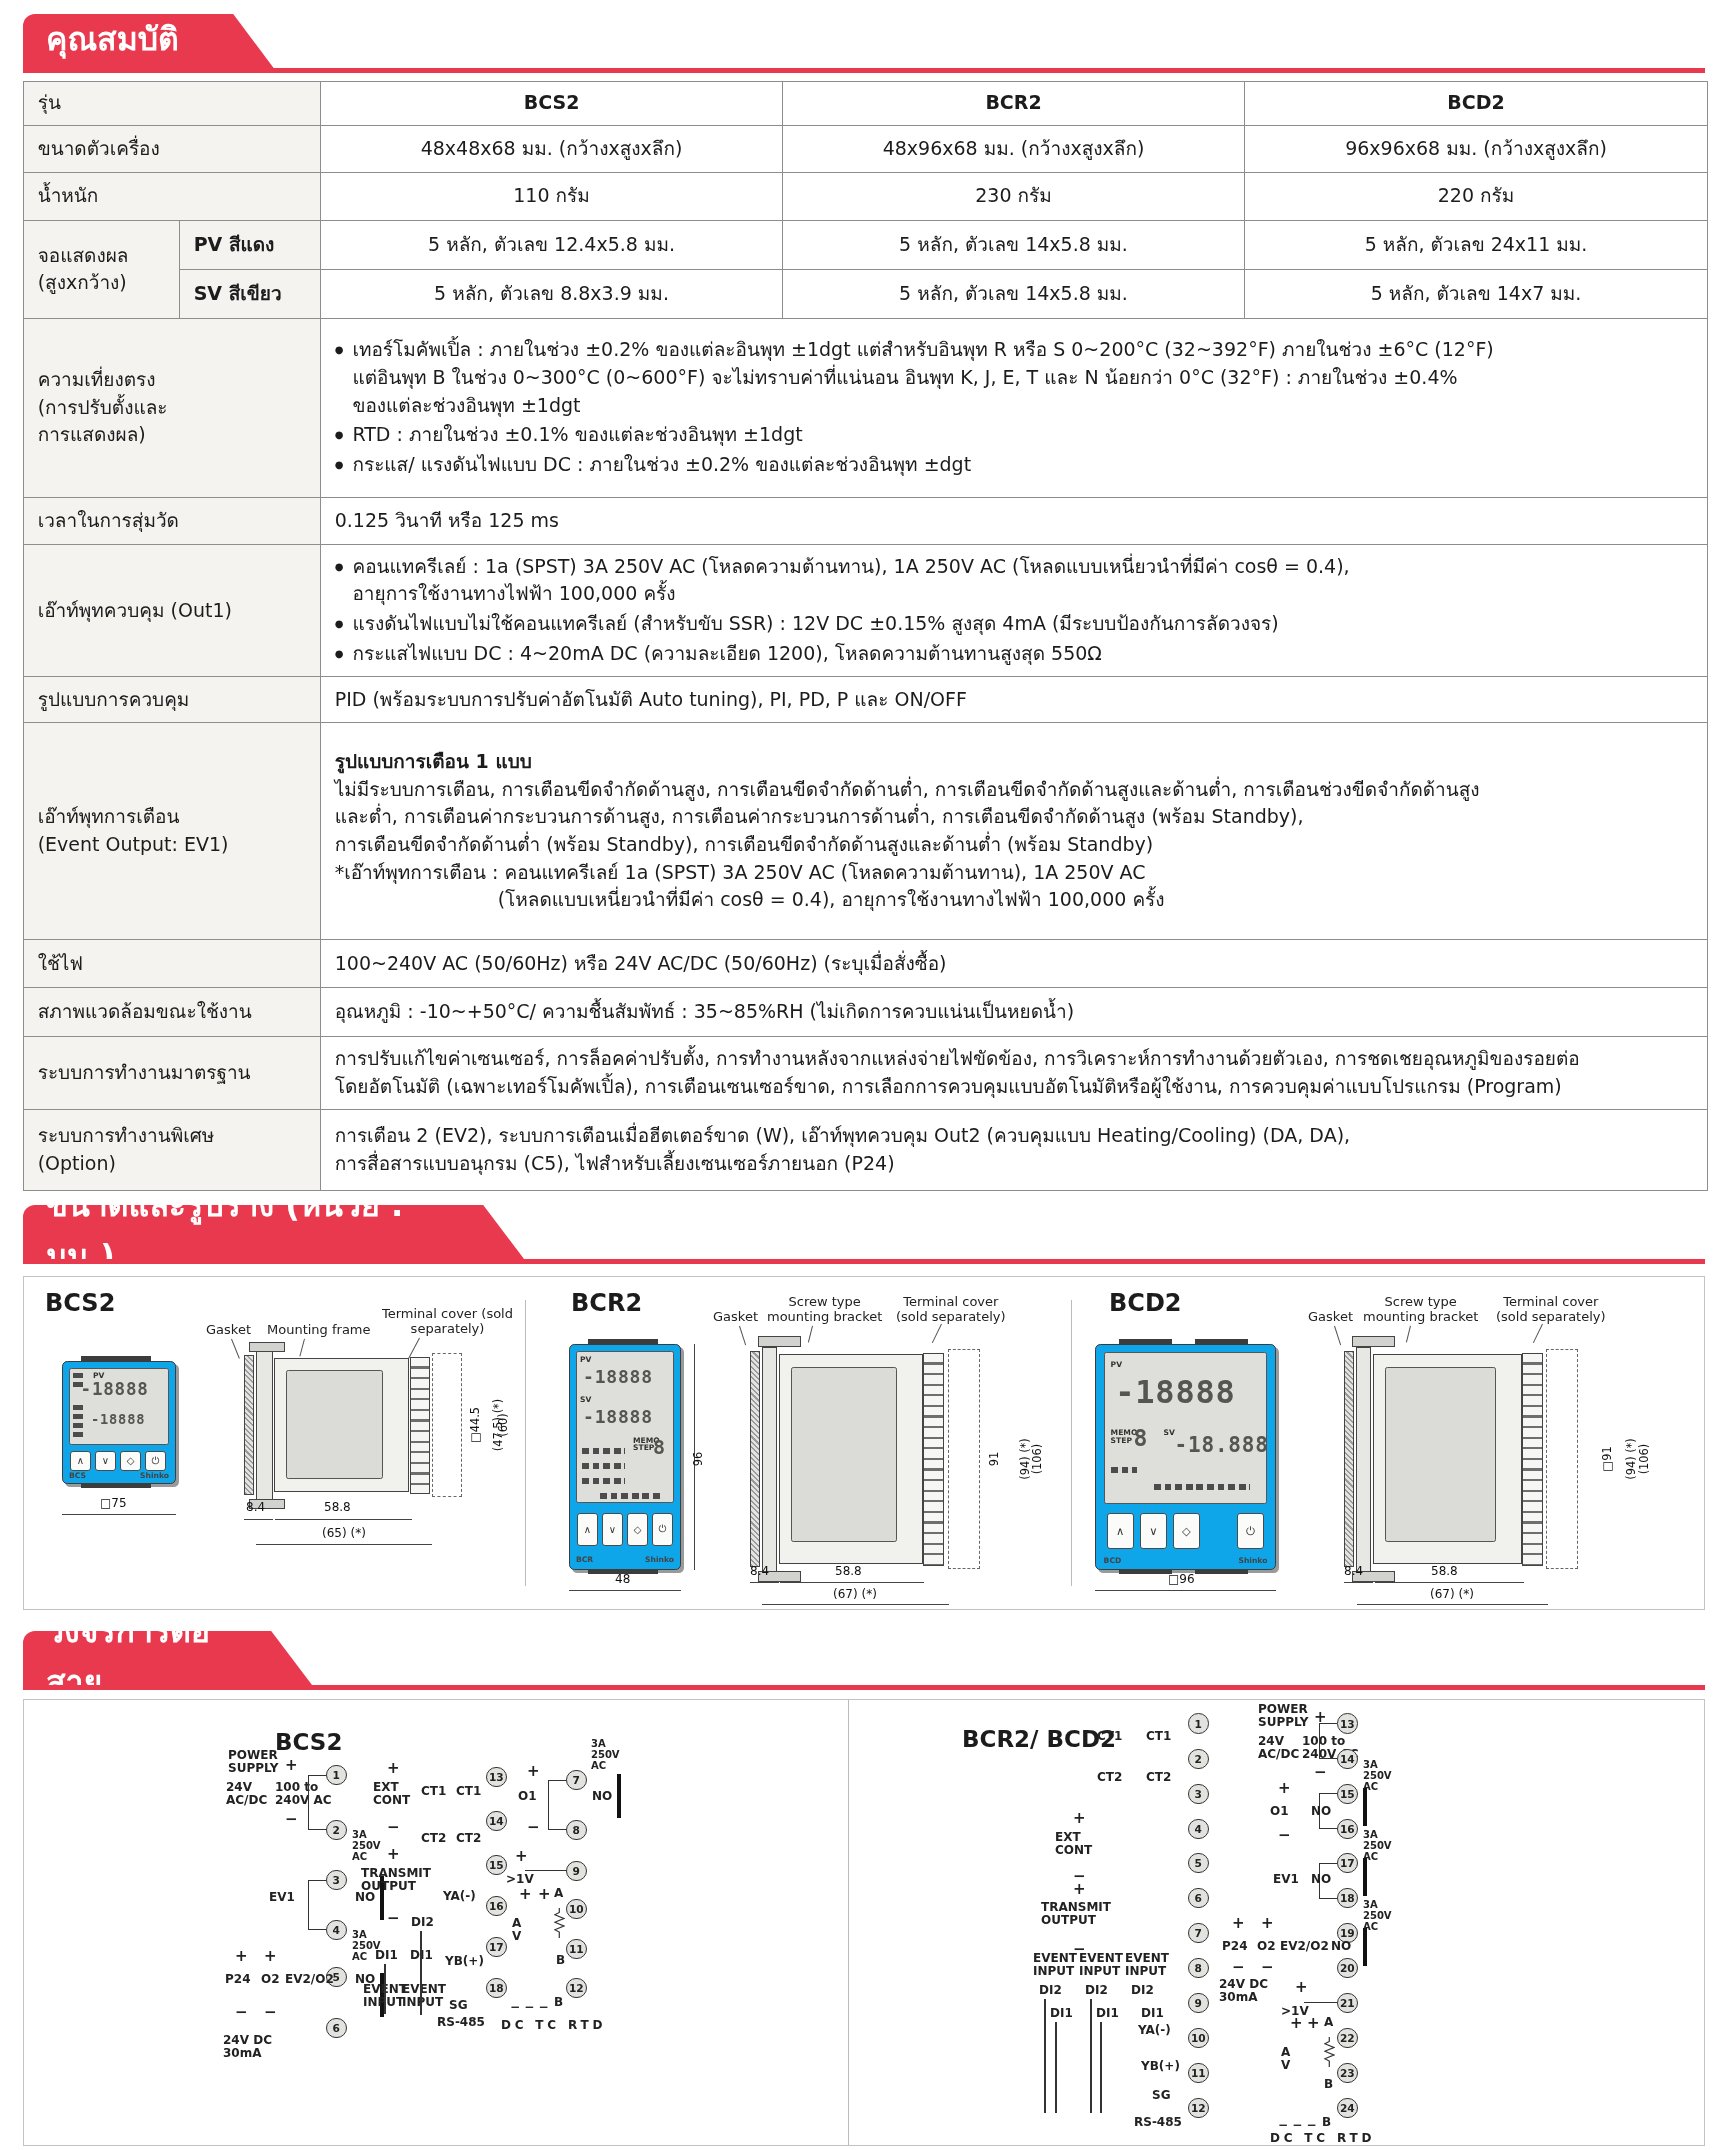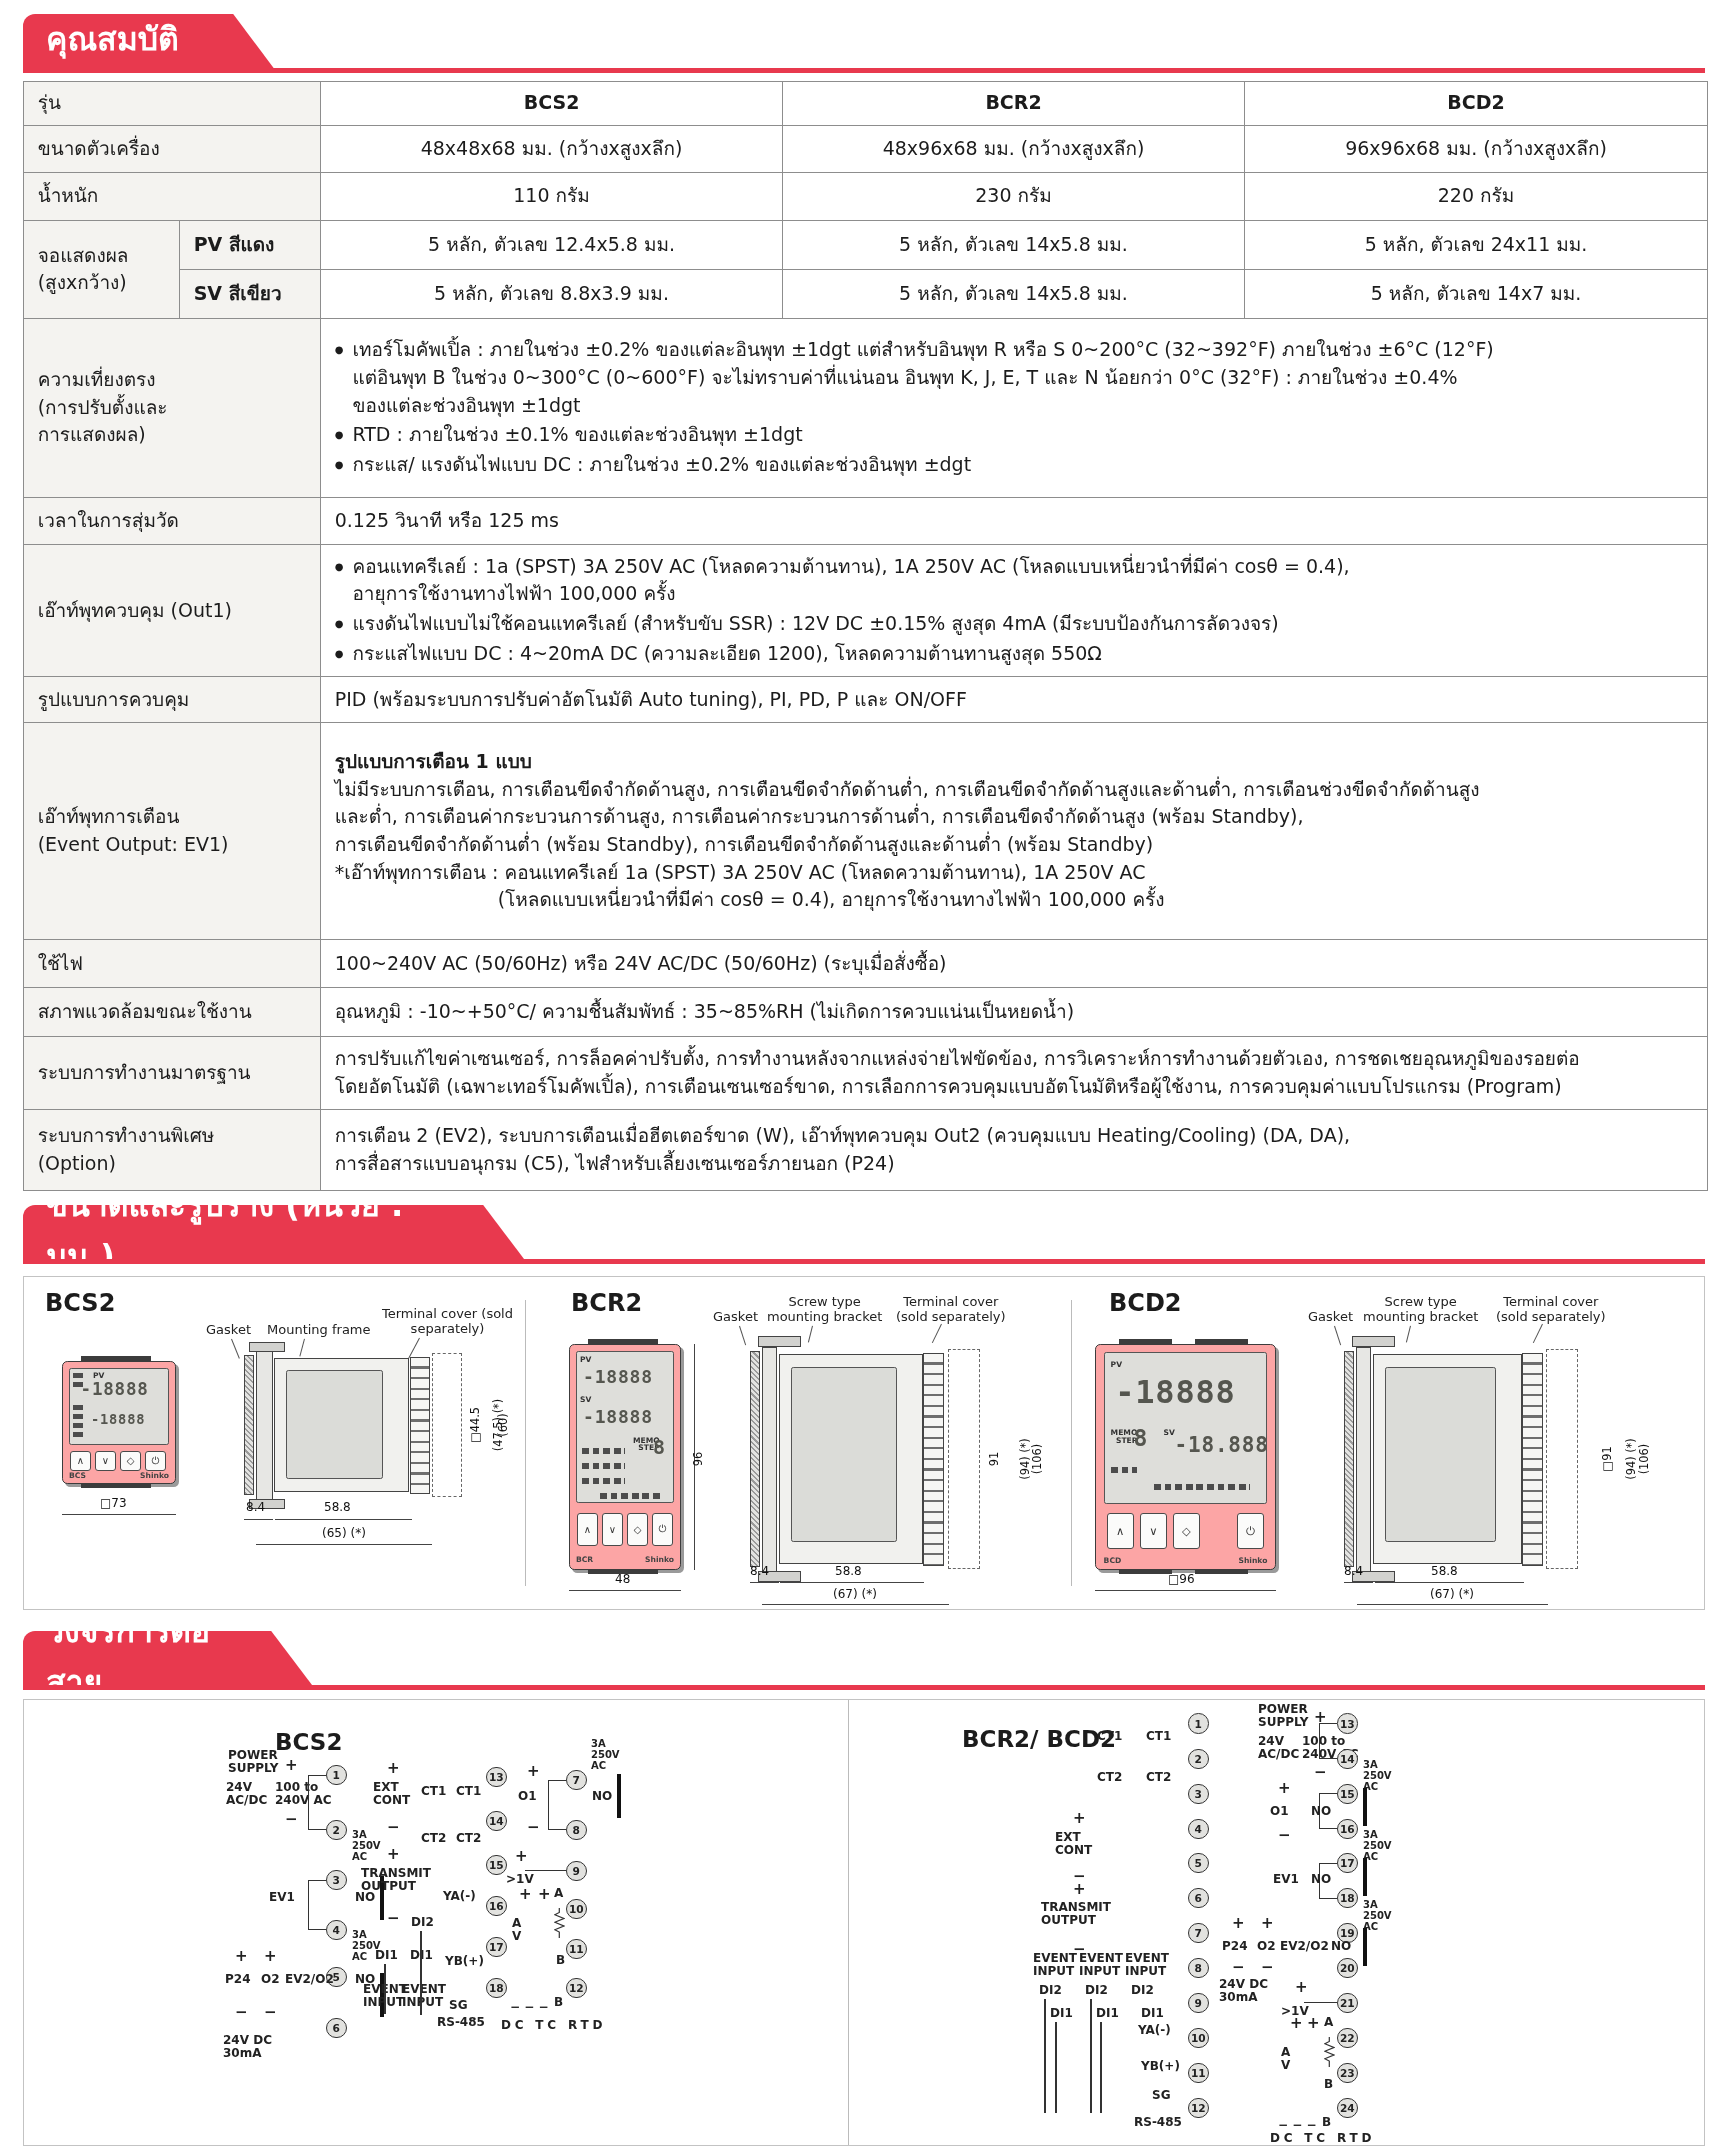--- a/index.html
+++ b/index.html
@@ -29,21 +29,21 @@
   .bul .mark { font-size:10px; line-height:27px; }
   .ev-head { font-weight:bold; }
 
   
   .box { position:relative; margin:0 19px 0 23px; background:#fff; border:1.1px solid #c3c3c3; overflow:hidden; }
   .vsep { position:absolute; top:23px; bottom:23px; width:0.8px; background:#bbb; }
   .panel { position:absolute; top:0; bottom:0; }
   .mtitle { position:absolute; font-size:24px; font-weight:bold; }
 
   
-  .dev { position:absolute; background:#fca5a5; border:1.9px solid #3c3c3c; border-radius:5.3px; box-shadow:3px 3px 0 #9a9a9a;text-align:right; }
+  .dev { position:absolute; background:#0ea5e9; border:1.9px solid #3c3c3c; border-radius:5.3px; box-shadow:3px 3px 0 #9a9a9a; }
   .devtab { position:absolute; height:5.3px; background:#3c3c3c; }
   .scr { position:absolute; background:#dededa; border:1.1px solid #555; border-radius:2.3px; }
   .tinylbl { position:absolute; font-size:7.6px; font-weight:bold; color:#333; line-height:1; }
   .digits { position:absolute; font-family:"DejaVu Sans Mono","Liberation Mono",monospace; font-weight:bold; color:#55564f; letter-spacing:0.8px; line-height:1; }
   .indstrip { position:absolute; background:repeating-linear-gradient(180deg,#4c4c4c 0 4.6px,transparent 4.6px 9px); width:10px; }
   .indrow { position:absolute; background:repeating-linear-gradient(90deg,#4c4c4c 0 6.8px,transparent 6.8px 10.6px); height:6px; }
   .btn { position:absolute; border:1.5px solid #4a4a4a; border-radius:3px; background:#fbfbfa; color:#333; display:flex; align-items:center; justify-content:center; }
   .micro { position:absolute; font-size:7.6px; font-weight:bold; color:#444; }
 
   
@@ -238,21 +238,21 @@
       <div class="btn" style="left:57px; bottom:12px; width:21px; height:20px; font-size:10px">
           <span>◇</span>
         </div>
       <div class="btn" style="left:82px; bottom:12px; width:21px; height:20px; font-size:10px">
           <span>⏻</span>
         </div>
       <span class="micro" style="left:6px; bottom:2.3px">BCS</span>
       <span class="micro" style="right:6px; bottom:2.3px">Shinko</span>
     </div>
     <div class="hline" style="left:38px; top:237px; width:114px"></div>
-    <div class="dimt" style="left:76px; top:219px">□73</div>
+    <div class="dimt" style="left:76px; top:219px">□75</div>
 
     <div class="callout" style="left:182px; top:46px">Gasket</div>
     <div class="callout" style="left:243px; top:46px">Mounting frame</div>
     <div class="callout" style="left:346px; top:30px">Terminal cover
 (sold separately)</div>
     <div class="cline" style="left:207px; top:62px; height:21px; transform:rotate(-22deg)"></div>
     <div class="cline" style="left:280px; top:62px; height:18px; transform:rotate(15deg)"></div>
     <div class="cline" style="left:395px; top:61px; height:23px; transform:rotate(28deg)"></div>
     <div class="panel" style="left:220px; top:74px; width:236px; height:149px; position:absolute">
       <div class="mtab" style="left:4.6px; top:-9px; width:36px; height:10px"></div>

